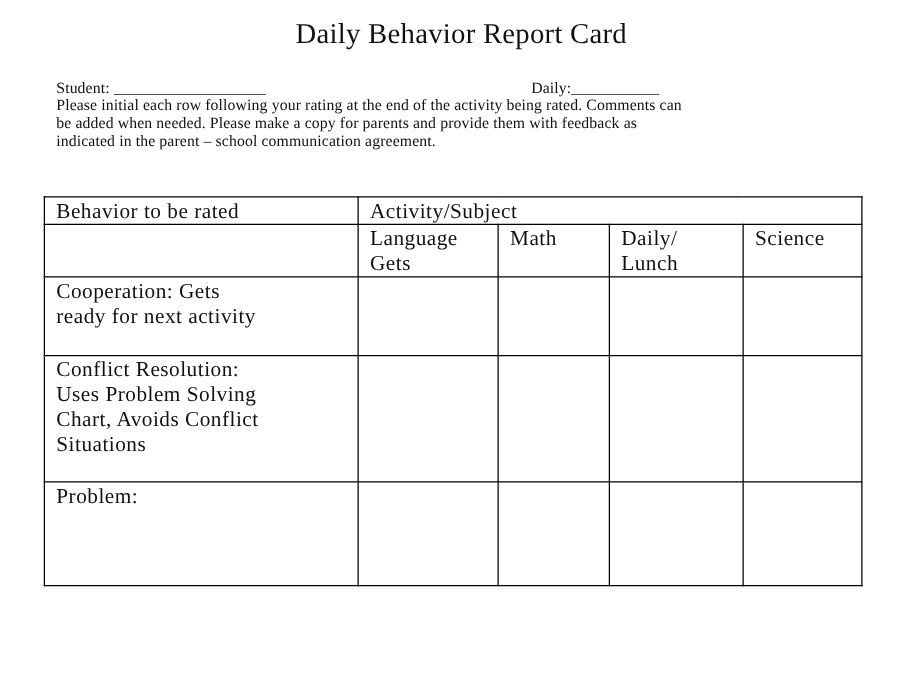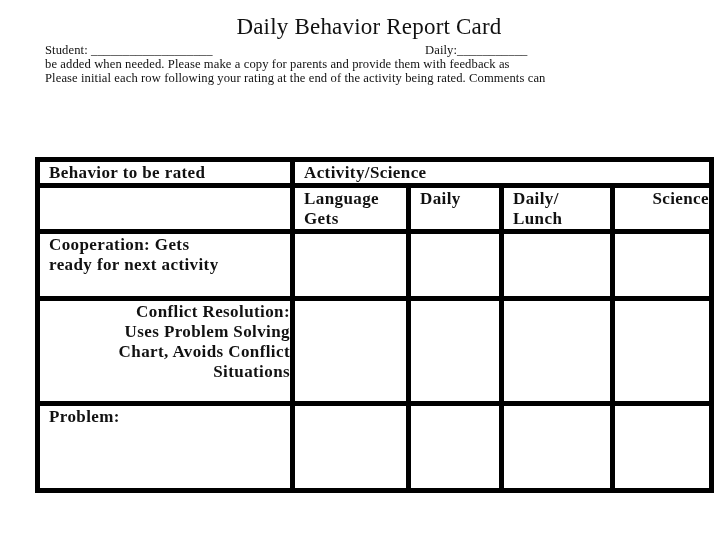--- a/index.html
+++ b/index.html
@@ -5,81 +5,82 @@
     html, body { margin: 0; padding: 0; background: #ffffff; }
     body {
       width: 728px; height: 546px; position: relative; overflow: hidden;
       font-family: "Liberation Serif", "DejaVu Serif", serif; color: #111;
     }
     .title {
       position: absolute; left: 0; width: 738px; top: 14px;
       text-align: center; font-size: 23px; letter-spacing: 0.2px;
     }
     .intro {
-      position: absolute; left: 45px; top: 43px; width: 680px;
+      position: absolute; left: 45px; top: 63px; width: 680px;
       font-size: 12.6px; line-height: 14.2px; letter-spacing: 0.1px;
     }
     .intro .line { white-space: nowrap; }
     .student-line { position: relative; height: 14.2px; }
     .student-line .date { position: absolute; left: 380px; top: 0; }
     table.grid {
       position: absolute; left: 35px; top: 157px;
       border-collapse: collapse; table-layout: fixed;
       font-size: 17px; line-height: 20px;
     }
     table.grid td {
-      border: 5px solid #000000; vertical-align: top;
-      padding: 1px 0 0 9px; letter-spacing: 0.4px; font-weight: bold;
+      border: 1px solid #000000; vertical-align: top;
+      padding: 1px 0 0 9px; letter-spacing: 0.4px;
     }
     td.col-behavior { width: 241px; }
     td.col-lang { width: 102px; }
     td.col-math { width: 79px; }
     td.col-recess { width: 97px; }
-    td.col-sci { width: 85px; text-align: right; }
+    td.col-sci { width: 85px; }
     td.lightline { border-left-color: #999; }
     tr.h1 td { height: 20px; }
     tr.h2 td { height: 40px; }
     tr.r1 td { height: 61px; margin-top: 32px; }
     tr.r2 td { height: 61px; }
-    tr.r3 td { height: 99px; text-align: right; }
+    tr.r3 td { height: 99px; }
     tr.r4 td { height: 81px; }
     .cell-text { display: block; white-space: pre-line; }
   </style>
 </head>
 <body>
 
 <div class="title">Daily Behavior Report Card</div>
 
 <div class="intro">
   <div class="student-line">
     <span>Student: ___________________</span>
     <span class="date">Daily:___________</span>
   </div>
+  <div class="line">Please initial each row following your rating at the end of the activity being rated.  Comments can</div>
   <div class="line">be added when needed.  Please make a copy for parents and provide them with feedback as</div>
-  <div class="line">Please initial each row following your rating at the end of the activity being rated.  Comments can</div>
+  <div class="line">indicated in the parent – school communication agreement.</div>
 </div>
 
 <table class="grid">
   <tbody>
       <tr class="h1">
     <td class="col-behavior">
           <span class="cell-text">Behavior to be rated</span>
         </td>
     <td colspan="4">
-          <span class="cell-text">Activity/Science</span>
+          <span class="cell-text">Activity/Subject</span>
         </td>
   </tr>
   <tr class="h2">
     <td class="col-behavior"></td>
     <td class="col-lang">
           <span class="cell-text">Language
 Gets</span>
         </td>
     <td class="col-math lightline">
-          <span class="cell-text">Daily</span>
+          <span class="cell-text">Math</span>
         </td>
     <td class="col-recess">
           <span class="cell-text">Daily/
 Lunch</span>
         </td>
     <td class="col-sci">
           <span class="cell-text">Science</span>
         </td>
   </tr>
   <tr class="r1">

